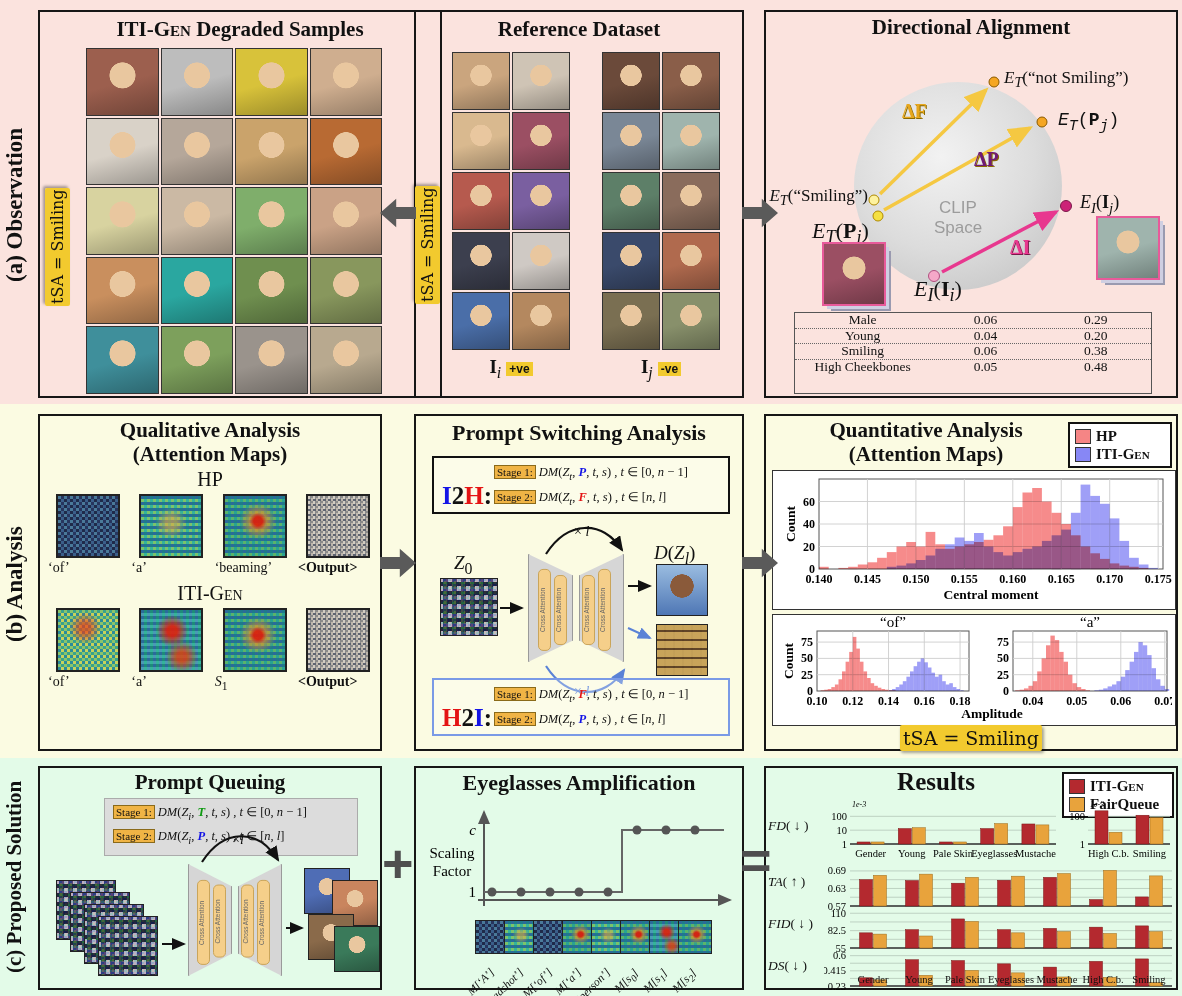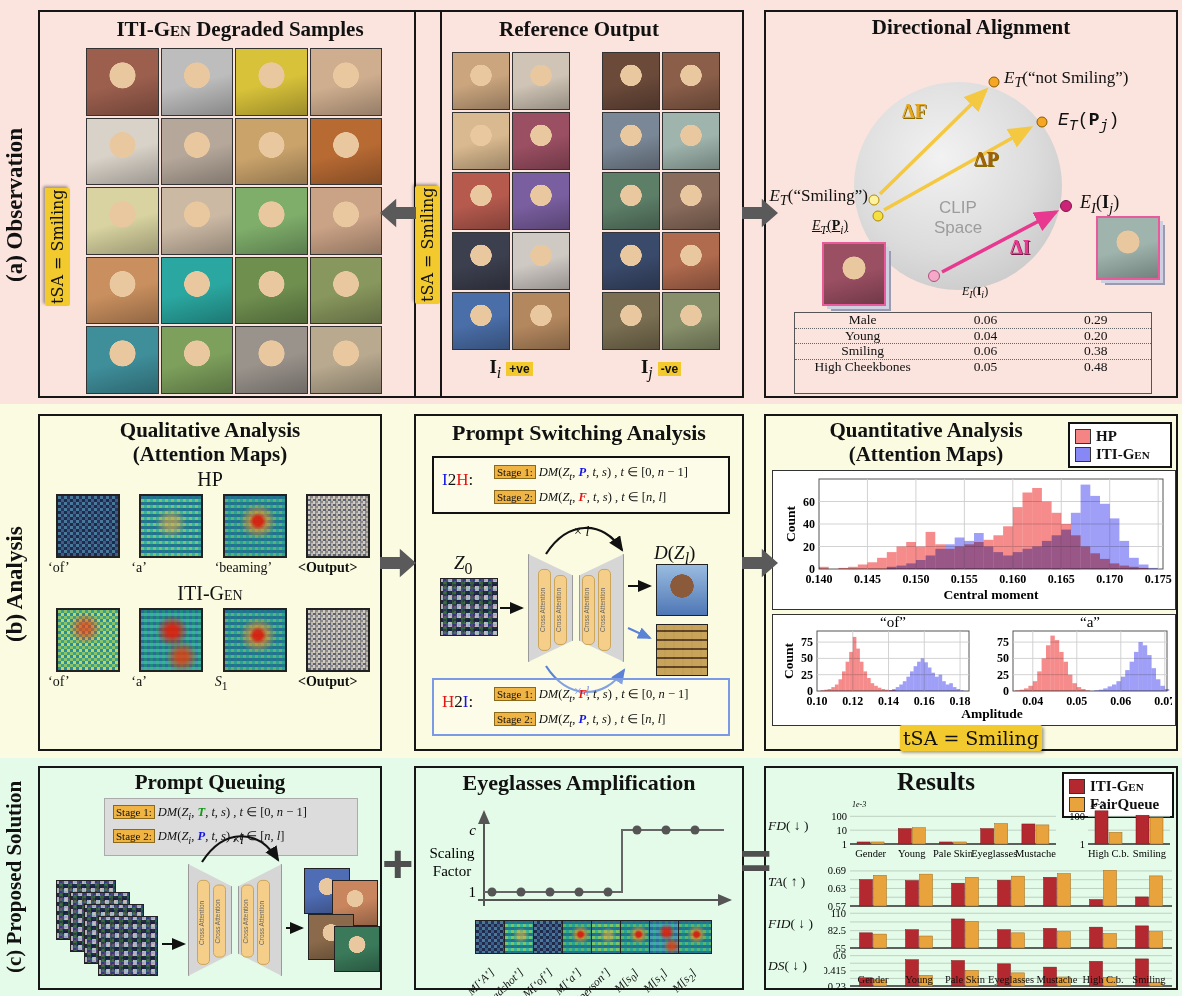--- a/index.html
+++ b/index.html
@@ -29,21 +29,21 @@
   .am-hot{background:radial-gradient(circle at 55% 42%,rgba(225,30,10,.92) 0 9%,rgba(245,140,30,.6) 18%,rgba(0,0,0,0) 38%),repeating-conic-gradient(#1f7a8a 0 25%,#2aa392 0 50%,#5ab46a 0 75%,#2a6b9b 0 100%) 0 0/6px 6px;}
   .am-out{background:repeating-conic-gradient(#8a8a8a 0 25%,#bdb6ac 0 50%,#5f6470 0 75%,#d2ccc2 0 100%) 0 0/5px 5px;}
   .am-warm{background:radial-gradient(circle at 45% 30%,rgba(235,60,20,.7) 0 8%,rgba(0,0,0,0) 30%),repeating-conic-gradient(#3aa38a 0 25%,#c9d25a 0 50%,#2a8b9b 0 75%,#8ac46a 0 100%) 0 0/6px 6px;}
   .am-hot2{background:radial-gradient(circle at 52% 35%,rgba(225,30,10,.9) 0 10%,rgba(0,0,0,0) 32%),radial-gradient(circle at 68% 78%,rgba(230,60,10,.8) 0 8%,rgba(0,0,0,0) 26%),repeating-conic-gradient(#1f8a7a 0 25%,#35b39b 0 50%,#4a9ab4 0 75%,#2a6b9b 0 100%) 0 0/6px 6px;}
   .amlbl{font-size:14px;margin-top:2px;}
   .noise{background:repeating-conic-gradient(#47507a 0 25%,#9a7a5a 0 50%,#4a7a62 0 75%,#8a5a6a 0 100%) 0 0/5px 5px,repeating-conic-gradient(#26314e 0 25%,#b8c0c8 0 50%,#51618a 0 75%,#3c6b52 0 100%) 2px 3px/9px 9px;background-blend-mode:overlay;border:1px solid #222;box-sizing:border-box;}
   .photo{border:2.5px solid #e85a9a;box-sizing:border-box;box-shadow:4px 4px 0 -1px #cfcfe2,7px 7px 0 -2px #9a9ab0;}
   .face{border:1.5px solid #222;box-sizing:border-box;}
   .gridimg{border:1.5px solid #222;box-sizing:border-box;background:repeating-linear-gradient(0deg,rgba(200,164,90,.95) 0 7px,rgba(90,64,36,.95) 7px 9px),repeating-linear-gradient(90deg,#caa45a 0 7px,#6a4a2a 7px 9px);}
   .mathbox{position:absolute;box-sizing:border-box;background:rgba(255,255,255,.25);}
-  .mathbox .biglbl{position:absolute;left:8px;top:12px;font-size:17px;font-weight:normal;}
+  .mathbox .biglbl{position:absolute;left:8px;top:24px;font-size:25px;font-weight:bold;}
   .mathline{position:absolute;left:60px;white-space:nowrap;font-size:12.5px;}
   .chip{display:inline-block;background:#f0b445;border:1px solid #8a6a1a;font-size:11px;padding:0 2px;margin-right:3px;}
   .c-blue{color:#1414e6;} .c-red{color:#e41414;} .c-green{color:#0f9a12;}
   .sc{font-variant:small-caps;}
   .unet{position:absolute;}
   .trap{position:absolute;top:0;height:100%;width:47%;background:#d6d6d6;border:1px solid #9a9a9a;box-sizing:border-box;}
   .trap-l{left:0;clip-path:polygon(0 0,100% 20%,100% 80%,0 100%);}
   .trap-r{right:0;clip-path:polygon(0 20%,100% 0,100% 100%,0 80%);}
   .ca{position:absolute;background:#f5cf8a;border:1px solid #caa55a;border-radius:5px;writing-mode:vertical-rl;transform:rotate(180deg);font-size:6.5px;color:#666;text-align:center;width:11px;overflow:hidden;font-family:"Liberation Sans",sans-serif;}
   .legendbox{position:absolute;background:#fff;border:2px solid #111;box-sizing:border-box;padding:3px 5px;}
@@ -97,21 +97,21 @@
         <div class="thumb" style="background: radial-gradient(circle at 50% 40%, rgb(233, 199, 159) 0px, rgb(233, 199, 159) 24%, rgba(0, 0, 0, 0) 25%), linear-gradient(165deg, rgb(111, 143, 79) 0%, rgb(111, 143, 79) 50%, rgb(80, 103, 57) 100%);"></div>
         <div class="thumb" style="background: radial-gradient(circle at 50% 40%, rgb(233, 199, 159) 0px, rgb(233, 199, 159) 24%, rgba(0, 0, 0, 0) 25%), linear-gradient(165deg, rgb(136, 151, 93) 0%, rgb(136, 151, 93) 50%, rgb(98, 109, 67) 100%);"></div>
         <div class="thumb" style="background: radial-gradient(circle at 50% 40%, rgb(233, 199, 159) 0px, rgb(233, 199, 159) 24%, rgba(0, 0, 0, 0) 25%), linear-gradient(165deg, rgb(63, 143, 155) 0%, rgb(63, 143, 155) 50%, rgb(45, 103, 112) 100%);"></div>
         <div class="thumb" style="background: radial-gradient(circle at 50% 40%, rgb(233, 199, 159) 0px, rgb(233, 199, 159) 24%, rgba(0, 0, 0, 0) 25%), linear-gradient(165deg, rgb(125, 160, 92) 0%, rgb(125, 160, 92) 50%, rgb(90, 115, 66) 100%);"></div>
         <div class="thumb" style="background: radial-gradient(circle at 50% 40%, rgb(233, 199, 159) 0px, rgb(233, 199, 159) 24%, rgba(0, 0, 0, 0) 25%), linear-gradient(165deg, rgb(154, 147, 140) 0%, rgb(154, 147, 140) 50%, rgb(111, 106, 101) 100%);"></div>
         <div class="thumb" style="background: radial-gradient(circle at 50% 40%, rgb(233, 199, 159) 0px, rgb(233, 199, 159) 24%, rgba(0, 0, 0, 0) 25%), linear-gradient(165deg, rgb(184, 169, 143) 0%, rgb(184, 169, 143) 50%, rgb(132, 122, 103) 100%);"></div>
       </div>
   </div>
 
   <div class="panel" style="left:414px;top:10px;width:330px;height:388px;">
-    <div class="ptitle" style="top:5px;">Reference Output</div>
+    <div class="ptitle" style="top:5px;">Reference Dataset</div>
     <div class="tsa-v" style="left:2px;top:126px;height:214px;"><span class="tsa">tSA = Smiling</span></div>
     <div class="pgrid" style="left:36px;top:40px;width:118px;height:298px;grid-template-columns:repeat(2,1fr);grid-template-rows:repeat(5,1fr);">
         <div class="thumb" style="background: radial-gradient(circle at 50% 40%, rgb(233, 199, 159) 0px, rgb(233, 199, 159) 24%, rgba(0, 0, 0, 0) 25%), linear-gradient(165deg, rgb(202, 165, 126) 0%, rgb(202, 165, 126) 50%, rgb(145, 119, 91) 100%);"></div>
         <div class="thumb" style="background: radial-gradient(circle at 50% 40%, rgb(233, 199, 159) 0px, rgb(233, 199, 159) 24%, rgba(0, 0, 0, 0) 25%), linear-gradient(165deg, rgb(207, 196, 181) 0%, rgb(207, 196, 181) 50%, rgb(149, 141, 130) 100%);"></div>
         <div class="thumb" style="background: radial-gradient(circle at 50% 40%, rgb(233, 199, 159) 0px, rgb(233, 199, 159) 24%, rgba(0, 0, 0, 0) 25%), linear-gradient(165deg, rgb(217, 185, 143) 0%, rgb(217, 185, 143) 50%, rgb(156, 133, 103) 100%);"></div>
         <div class="thumb" style="background: radial-gradient(circle at 50% 40%, rgb(233, 199, 159) 0px, rgb(233, 199, 159) 24%, rgba(0, 0, 0, 0) 25%), linear-gradient(165deg, rgb(155, 79, 99) 0%, rgb(155, 79, 99) 50%, rgb(112, 57, 71) 100%);"></div>
         <div class="thumb" style="background: radial-gradient(circle at 50% 40%, rgb(233, 199, 159) 0px, rgb(233, 199, 159) 24%, rgba(0, 0, 0, 0) 25%), linear-gradient(165deg, rgb(182, 90, 78) 0%, rgb(182, 90, 78) 50%, rgb(131, 65, 56) 100%);"></div>
         <div class="thumb" style="background: radial-gradient(circle at 50% 40%, rgb(233, 199, 159) 0px, rgb(233, 199, 159) 24%, rgba(0, 0, 0, 0) 25%), linear-gradient(165deg, rgb(122, 95, 160) 0%, rgb(122, 95, 160) 50%, rgb(88, 68, 115) 100%);"></div>
         <div class="thumb" style="background: radial-gradient(circle at 50% 40%, rgb(233, 199, 159) 0px, rgb(233, 199, 159) 24%, rgba(0, 0, 0, 0) 25%), linear-gradient(165deg, rgb(60, 63, 78) 0%, rgb(60, 63, 78) 50%, rgb(43, 45, 56) 100%);"></div>
         <div class="thumb" style="background: radial-gradient(circle at 50% 40%, rgb(233, 199, 159) 0px, rgb(233, 199, 159) 24%, rgba(0, 0, 0, 0) 25%), linear-gradient(165deg, rgb(207, 201, 196) 0%, rgb(207, 201, 196) 50%, rgb(149, 145, 141) 100%);"></div>
@@ -163,25 +163,25 @@
       <circle cx="228" cy="44" r="5" fill="#f5a623" stroke="#8a5a00"></circle>
       <circle cx="276" cy="84" r="5" fill="#f5a623" stroke="#8a5a00"></circle>
       <circle cx="108" cy="162" r="5" fill="#fdf2a0" stroke="#b08a00"></circle>
       <circle cx="112" cy="178" r="5" fill="#f5e042" stroke="#b08a00"></circle>
       <circle cx="300" cy="168" r="5.5" fill="#cc2277" stroke="#7a1a4a"></circle>
       <circle cx="168" cy="238" r="5.5" fill="#f5a8c8" stroke="#b05080"></circle>
     </svg>
     <div class="abs" style="left:238px;top:56px;font-size:17px;"><i>E<sub>T</sub></i>(“not Smiling”)</div>
     <div class="abs" style="left:292px;top:98px;font-size:18px;font-family:Liberation Mono, monospace;"><i>E<sub>T</sub></i>(<b>P</b><sub><i>j</i></sub>)</div>
     <div class="abs" style="left:2px;top:174px;width:100px;text-align:right;font-size:17px;"><i>E<sub>T</sub></i>(“Smiling”)</div>
-    <div class="abs" style="left:46px;top:206px;font-size:14px;text-decoration:underline;"><i>E<sub>T</sub></i>(<b>P</b><sub><i>i</i></sub>)</div>
+    <div class="abs" style="left:46px;top:206px;font-size:22px;"><i>E<sub>T</sub></i>(<b>P</b><sub><i>i</i></sub>)</div>
     <div class="abs" style="left:314px;top:180px;font-size:18px;"><i>E<sub>I</sub></i>(<b>I</b><sub><i>j</i></sub>)</div>
-    <div class="abs" style="left:148px;top:272px;font-size:12px;margin-left:48px;"><i>E<sub>I</sub></i>(<b>I</b><sub><i>i</i></sub>)</div>
+    <div class="abs" style="left:148px;top:264px;font-size:22px;"><i>E<sub>I</sub></i>(<b>I</b><sub><i>i</i></sub>)</div>
     <div class="abs" style="left:136px;top:88px;font-size:20px;font-weight:bold;color:#e6a71e;text-shadow:1px 1px 0 #8a6a00;">ΔF</div>
-    <div class="abs" style="left:208px;top:136px;font-size:20px;font-weight:bold;color:#a16207;text-shadow:1px 1px 0 #8a6a00;">ΔP</div>
+    <div class="abs" style="left:208px;top:136px;font-size:20px;font-weight:bold;color:#701a75;text-shadow:1px 1px 0 #8a6a00;">ΔP</div>
     <div class="abs" style="left:244px;top:224px;font-size:20px;font-weight:bold;color:#e8388f;text-shadow:1px 1px 0 #7a1a4a;">ΔI</div>
     <div class="abs" style="left:150px;top:186px;width:84px;text-align:center;color:#9c9c9c;font-size:17px;font-family:'Liberation Sans',sans-serif;">
       <div>CLIP</div>
       <div>Space</div>
     </div>
     <div class="photo abs" style="left: 56px; top: 230px; width: 64px; height: 64px; background: radial-gradient(circle at 50% 40%, rgb(233, 199, 159) 0px, rgb(233, 199, 159) 24%, rgba(0, 0, 0, 0) 25%), linear-gradient(165deg, rgb(155, 79, 99) 0%, rgb(155, 79, 99) 50%, rgb(112, 57, 71) 100%);" id="photo-ii"></div>
     <div class="photo abs" style="left: 330px; top: 204px; width: 64px; height: 64px; background: radial-gradient(circle at 50% 40%, rgb(233, 199, 159) 0px, rgb(233, 199, 159) 24%, rgba(0, 0, 0, 0) 25%), linear-gradient(165deg, rgb(159, 180, 173) 0%, rgb(159, 180, 173) 50%, rgb(114, 130, 125) 100%);" id="photo-ij"></div>
     <div class="tbl" style="left:28px;top:300px;width:358px;height:82px;" id="align-table">
         <div class="trow tdata">
           <div style="width:38%">Male</div>

